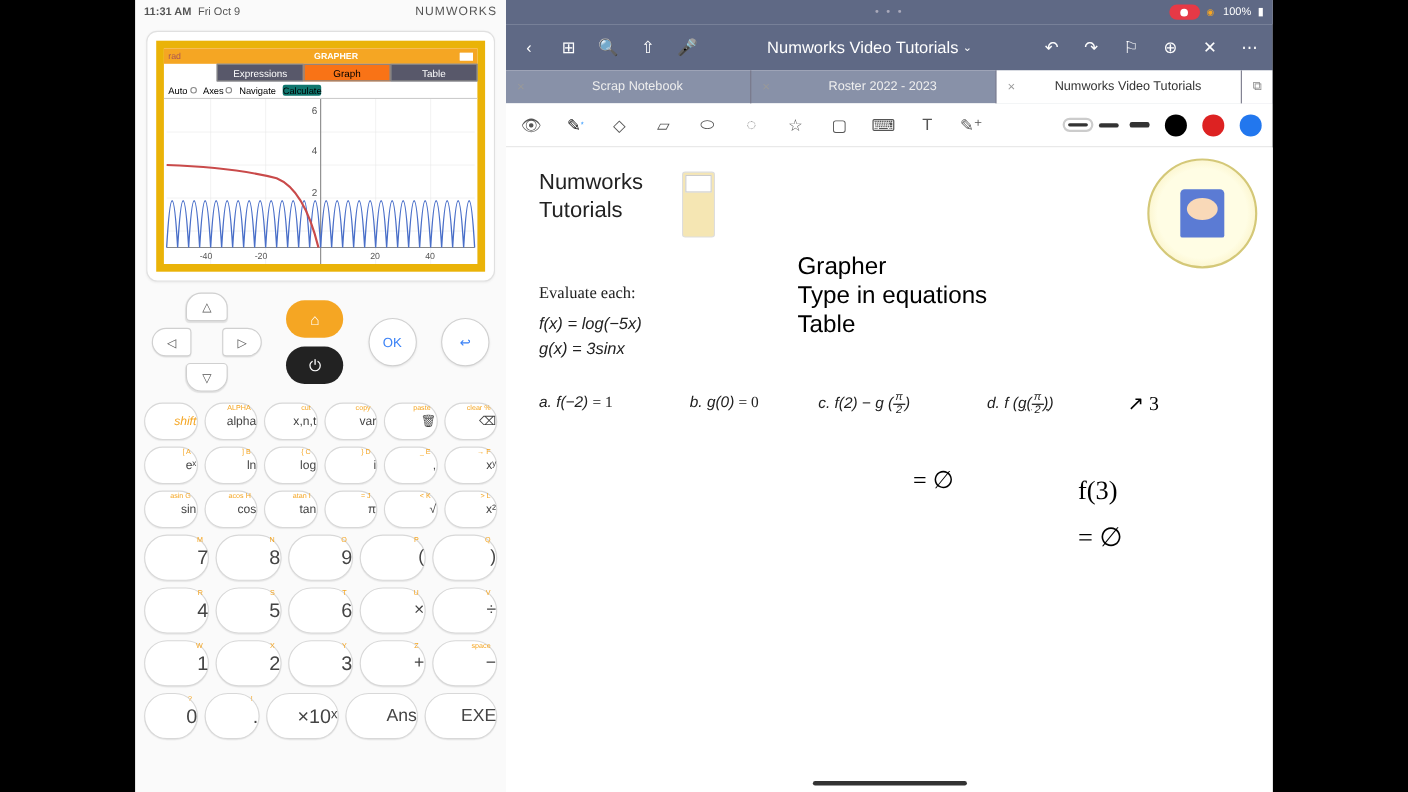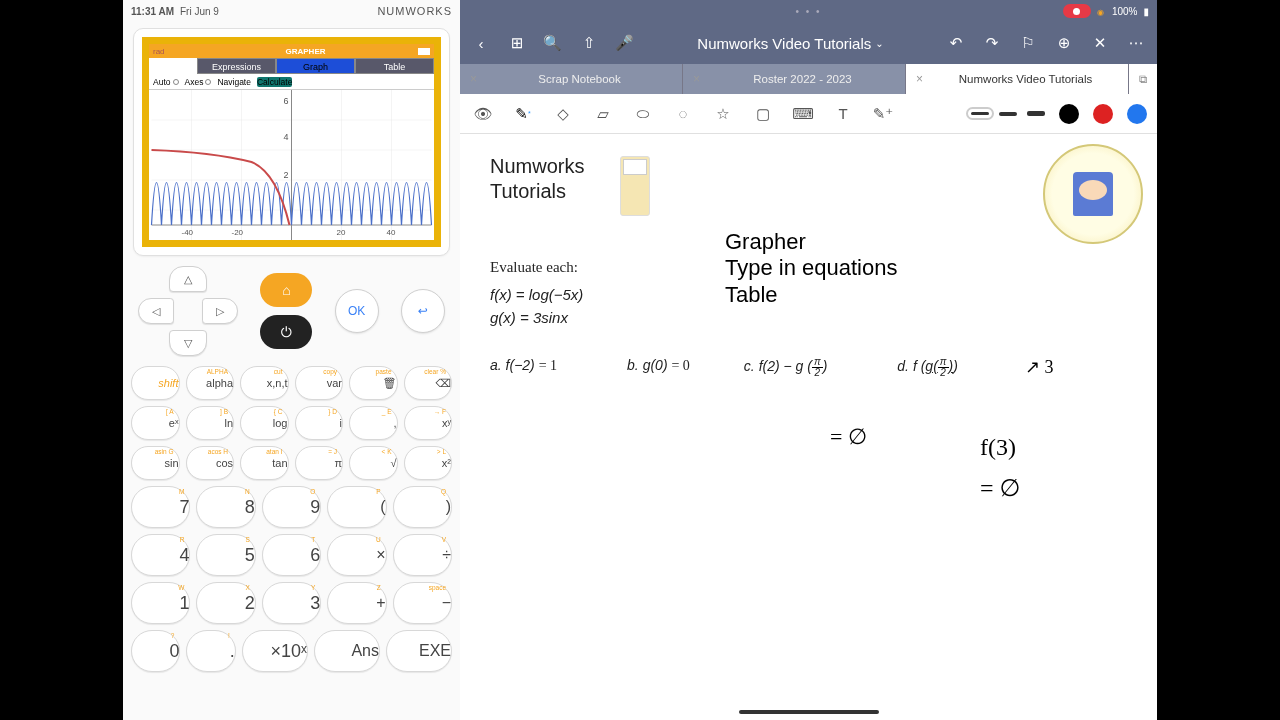--- a/index.html
+++ b/index.html
@@ -15,21 +15,21 @@
 
 .calc-body { margin: 6px 10px 0 10px; background: #fff; border: 1px solid #e0e0e0; border-radius: 10px; padding: 8px; flex: 0 0 auto; box-shadow: 0 1px 2px rgba(0,0,0,0.05); }
 
 .screen { width: 100%; height: 210px; border: 7px solid #eab308; background: #fff; display: flex; flex-direction: column; }
 .screen-top { height: 14px; background: #f5a623; display: flex; align-items: center; font-size: 8px; padding: 0 4px; color: #a55; }
 .screen-top .mode { flex: 0 0 40px; }
 .screen-top .app { flex: 1; text-align: center; font-weight: 600; color: #fff; }
 .screen-top .bat { width: 12px; height: 7px; border: 1px solid #fff; background: #fff; }
 .screen-tabs { height: 16px; display: flex; font-size: 9px; padding-left: 48px; }
 .screen-tabs div { flex: 1; text-align: center; line-height: 16px; border: 1px solid #888; background: #58586a; color: #fff; }
-.screen-tabs div.active { background: #1d4ed8; color: #000; }
+.screen-tabs div.active { background: #f97316; color: #000; }
 .screen-toolbar { height: 16px; display: flex; font-size: 8.5px; align-items: center; gap: 6px; padding: 0 4px; border-bottom: 1px solid #ccc; }
 .screen-toolbar span { display: flex; align-items: center; gap: 2px; }
 .screen-toolbar .radio { width: 6px; height: 6px; border: 1px solid #888; border-radius: 50%; display: inline-block; }
 .screen-toolbar .highlight { background: #0f766e; padding: 0 0; border-radius: 2px; }
 
 .graph-area { flex: 1; position: relative; overflow: hidden; }
 .graph-area svg { width: 100%; height: 100%; }
 
 .nav-row { display: flex; align-items: center; justify-content: space-around; padding: 10px 4px 4px 4px; }
 .dpad { position: relative; width: 100px; height: 90px; }
@@ -108,21 +108,21 @@
 </style>
 </head>
 <body>
 
 <div class="letterbox"></div>
 <div class="content">
 
   <div class="calc">
     <div class="calc-header">
       <span class="time">11:31 AM</span>
-      <span>Fri Jun 9</span>
+      <span>Fri Oct 9</span>
       <span class="brand">NUMWORKS</span>
     </div>
 
     <div class="calc-body">
       <div class="screen">
         <div class="screen-top">
           <span class="mode">rad</span>
           <span class="app">GRAPHER</span>
           <span class="bat"></span>
         </div>

